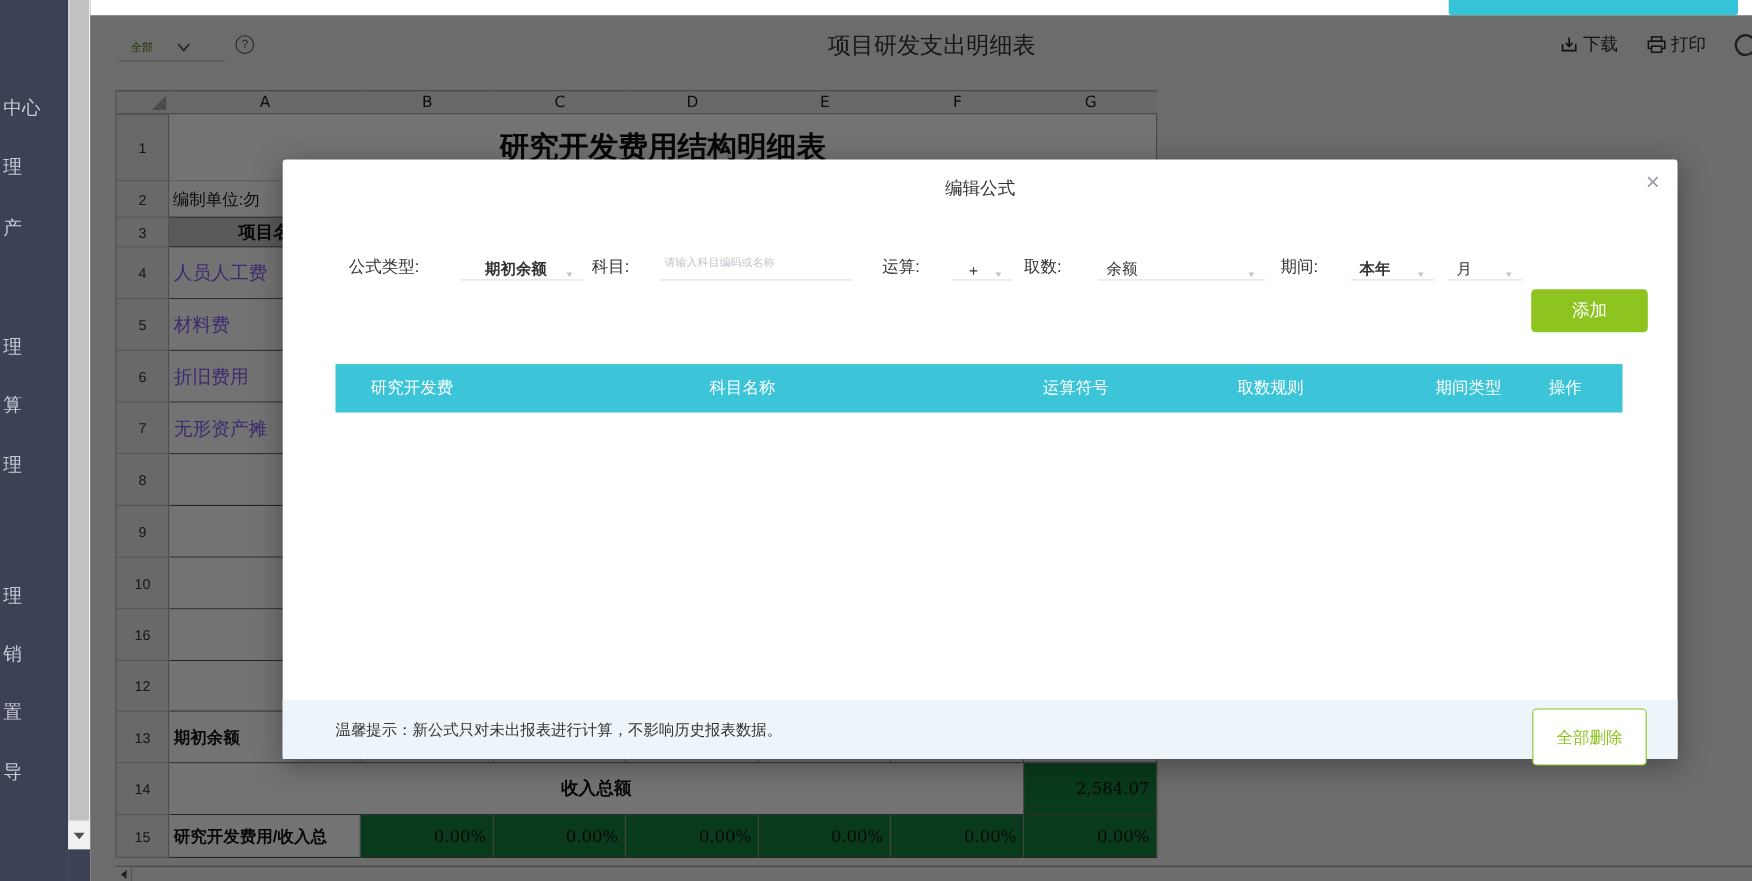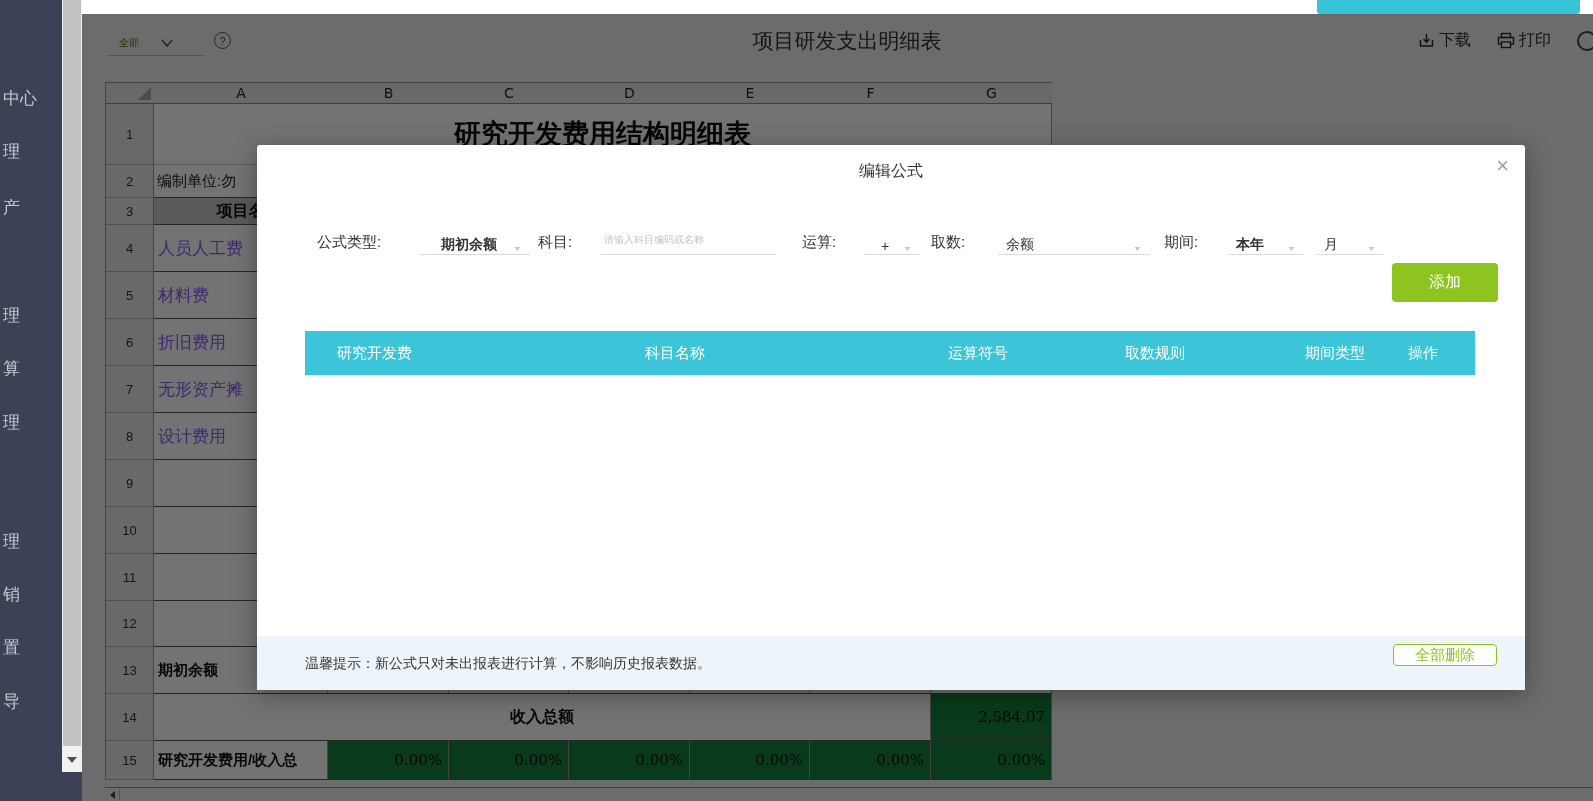--- a/index.html
+++ b/index.html
@@ -84,21 +84,21 @@
   .dd-arrow { font-size:9px; color:#c0c4cc; transform:scaleY(0.8); }
   .m-input { position:absolute; top:80px; height:30px; border:none; border-bottom:1px solid #d9dde3; font-size:10px;
              color:#333; outline:none; background:transparent; padding:0 4px; }
   .m-input::placeholder { color:#bfc4cc; }
   .btn-add { position:absolute; left:1135px; top:118px; width:106px; height:39px; background:#8dc41f; color:#fff;
              border:none; border-radius:4px; font-size:16px; cursor:pointer; }
   .m-thead { position:absolute; left:48px; top:186px; width:1170px; height:44px; background:#3cc5d8; }
   .m-th { position:absolute; top:0; height:44px; line-height:44px; color:#fff; font-size:15px; white-space:nowrap; }
   .m-footer { position:absolute; left:0; bottom:0; width:100%; height:54px; background:#eef5fa; }
   .m-hint { position:absolute; left:48px; top:0; height:54px; line-height:54px; font-size:14px; color:#333; white-space:nowrap; }
-  .btn-delete-all { position:absolute; right:28px; top:8px; width:104px; height:22px; background:#fff; color:#8dc41f;
+  .btn-delete-all { position:absolute; right:28px; top:8px; width:104px; height:52px; background:#fff; color:#8dc41f;
                     border:1px solid #8dc41f; border-radius:4px; font-size:15px; cursor:pointer; }
 </style>
 </head>
 <body>
 
 <div class="app">
 
   <nav class="sidebar">
     <div class="side-item" style="top:87px">中心</div>
     <div class="side-item" style="top:140px">理</div>
@@ -225,21 +225,20 @@
           <div class="c db cellbody cellA label-cell">无形资产摊</div>
           <div class="c db cellbody cellB"></div>
             <div class="c db cellbody cellC"></div>
           <div class="c db cellbody cellD"></div>
             <div class="c db cellbody cellE"></div>
           <div class="c db cellbody cellF"></div>
             <div class="c db cellbody cellG"></div>
         </div>
         <div class="srow" style="height:47px">
           <div class="rowhead">8</div>
-          <div class="c db cellbody cellA label-cell">设计费用</div>
           <div class="c db cellbody cellB"></div>
             <div class="c db cellbody cellC"></div>
           <div class="c db cellbody cellD"></div>
             <div class="c db cellbody cellE"></div>
           <div class="c db cellbody cellF"></div>
             <div class="c db cellbody cellG"></div>
         </div>
         <div class="srow" style="height:47px">
           <div class="rowhead">9</div>
           <div class="c db cellbody cellA label-cell"></div>
@@ -254,21 +253,21 @@
           <div class="rowhead">10</div>
           <div class="c db cellbody cellA label-cell"></div>
           <div class="c db cellbody cellB"></div>
             <div class="c db cellbody cellC"></div>
           <div class="c db cellbody cellD"></div>
             <div class="c db cellbody cellE"></div>
           <div class="c db cellbody cellF"></div>
             <div class="c db cellbody cellG"></div>
         </div>
         <div class="srow" style="height:47px">
-          <div class="rowhead">11</div>
+          <div class="rowhead">16</div>
           <div class="c db cellbody cellA label-cell"></div>
           <div class="c db cellbody cellB"></div>
             <div class="c db cellbody cellC"></div>
           <div class="c db cellbody cellD"></div>
             <div class="c db cellbody cellE"></div>
           <div class="c db cellbody cellF"></div>
             <div class="c db cellbody cellG"></div>
         </div>
         <div class="srow" style="height:46px">
           <div class="rowhead">12</div>

